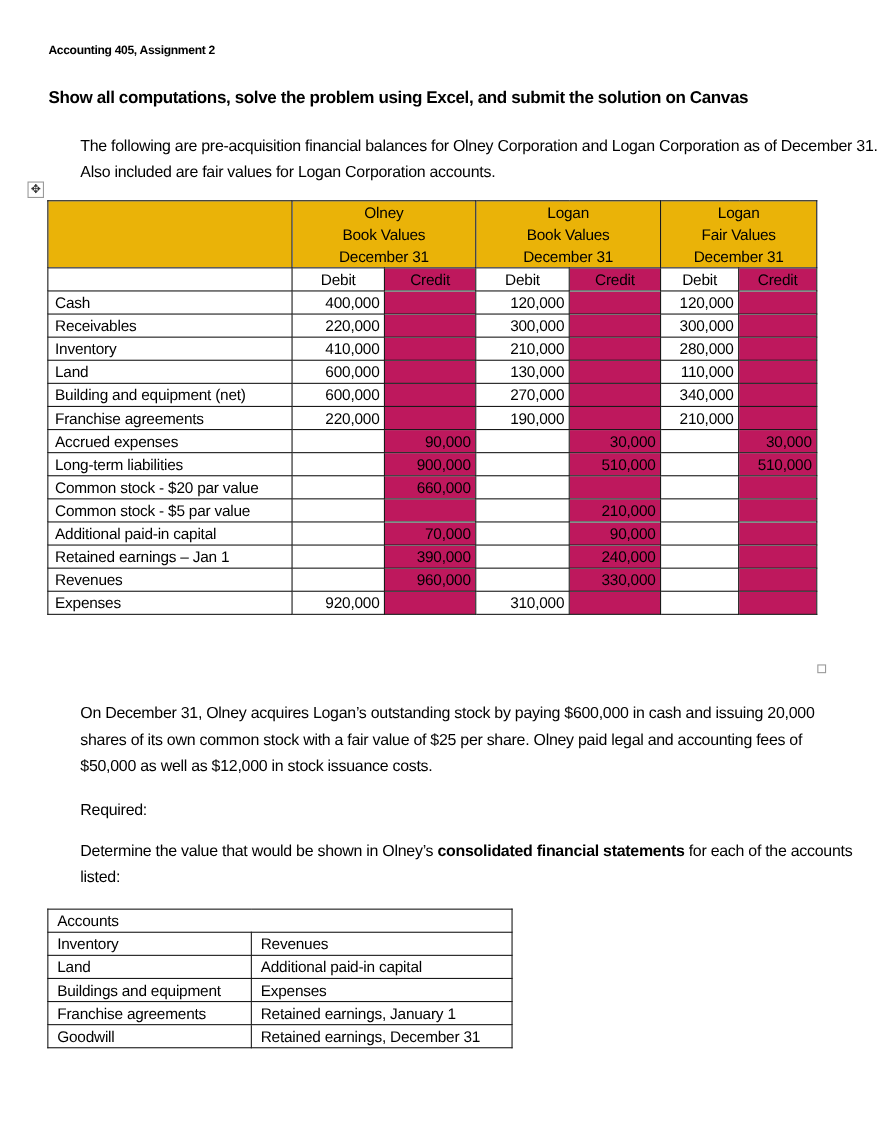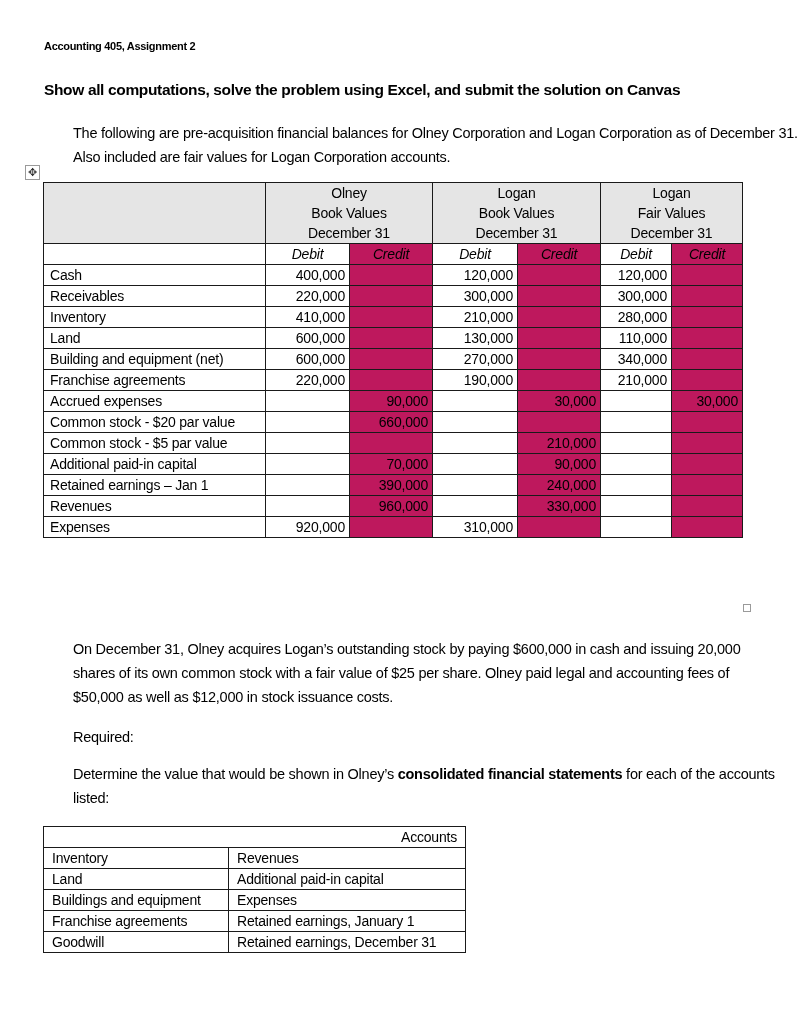--- a/index.html
+++ b/index.html
@@ -10,34 +10,34 @@
     .subtitle { left: 44px; top: 81px; font-size: 15.5px; font-weight: bold; letter-spacing: -0.35px; }
     .para { left: 60px; font-size: 14.5px; line-height: 24px; letter-spacing: -0.25px; margin-left: 13px; }
     .intro { top: 121px; width: 740px; }
     .move-handle { left: 25px; top: 165px; width: 13px; height: 13px; border: 1px solid #9a9a9a;
                    background: #fff; font-size: 11px; line-height: 13px; text-align: center; color: #333; }
     .resize-handle { left: 743px; top: 604px; width: 6px; height: 6px; border: 1px solid #9a9a9a; background:#fff; }
 
     table.bal { position: absolute; left: 43px; top: 182px; border-collapse: collapse; table-layout: fixed;
                 font-size: 14px; letter-spacing: -0.2px; }
     table.bal td { border: 1.5px solid #1a1a1a; padding: 0 4px; height: 20px; line-height: 19px; white-space: nowrap; overflow: hidden; }
-    table.bal td.hdr { background: #e5e5e5; text-align: center; height: 60px; line-height: 20px; padding: 0; }
-    table.bal td.sub { text-align: center; font-style: italic; }
+    table.bal td.hdr { background: #eab308; text-align: center; height: 60px; line-height: 20px; padding: 0; }
+    table.bal td.sub { text-align: center; }
     table.bal td.num { text-align: right; }
     table.bal td.cr { background: #be185d; }
     table.bal td.lbl { padding-left: 6px; }
 
     .acq { top: 637px; width: 700px; }
     .req { top: 725px; }
     .det { top: 762px; width: 720px; }
 
     table.acct { position: absolute; left: 43px; top: 826px; border-collapse: collapse; table-layout: fixed;
                  font-size: 14px; letter-spacing: -0.2px; }
     table.acct td { border: 1.5px solid #1a1a1a; height: 20px; line-height: 19px; padding: 0 8px; white-space: nowrap; }
-    table.acct td.ah { text-align: right; }
+    table.acct td.ah { text-align: left; }
   </style>
 </head>
 <body>
 
 <div class="abs title">Accounting 405, Assignment 2</div>
 <div class="abs subtitle">Show all computations, solve the problem using Excel, and submit the solution on Canvas</div>
 <div class="abs para intro">The following are pre-acquisition financial balances for Olney Corporation and Logan Corporation as of December 31.  Also included are fair values for Logan Corporation accounts.</div>
 
 <div class="abs move-handle">✥</div>
 
@@ -136,20 +136,29 @@
       <tr>
         <td class="lbl">Accrued expenses</td>
         <td class="num"></td>
         <td class="num cr">90,000</td>
         <td class="num"></td>
         <td class="num cr">30,000</td>
         <td class="num"></td>
         <td class="num cr">30,000</td>
       </tr>
       <tr>
+        <td class="lbl">Long-term liabilities</td>
+        <td class="num"></td>
+        <td class="num cr">900,000</td>
+        <td class="num"></td>
+        <td class="num cr">510,000</td>
+        <td class="num"></td>
+        <td class="num cr">510,000</td>
+      </tr>
+      <tr>
         <td class="lbl">Common stock - $20 par value</td>
         <td class="num"></td>
         <td class="num cr">660,000</td>
         <td class="num"></td>
         <td class="num cr"></td>
         <td class="num"></td>
         <td class="num cr"></td>
       </tr>
       <tr>
         <td class="lbl">Common stock - $5 par value</td>

